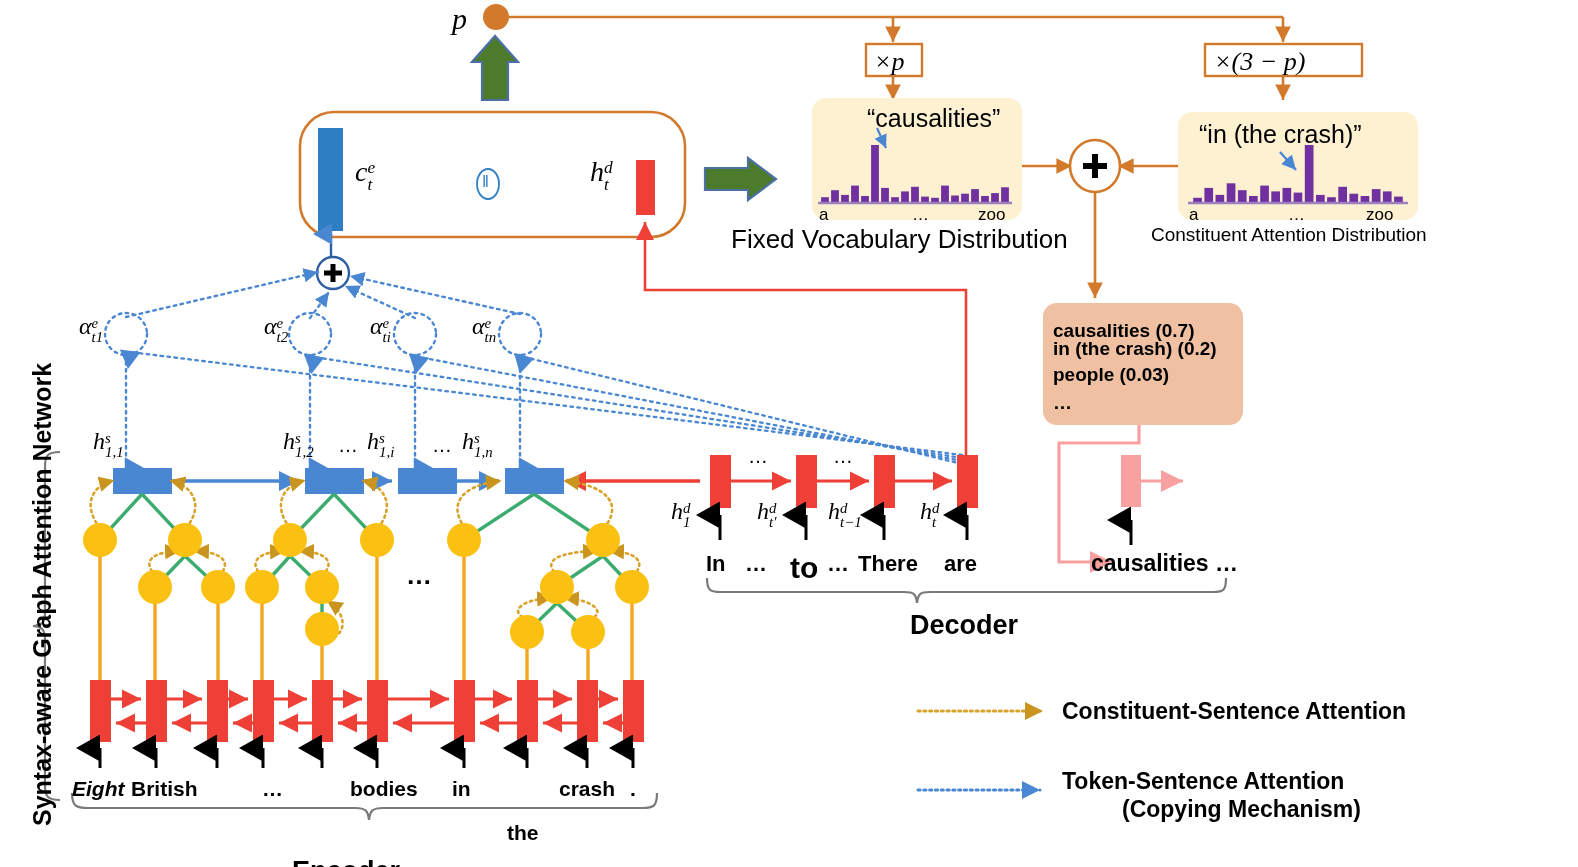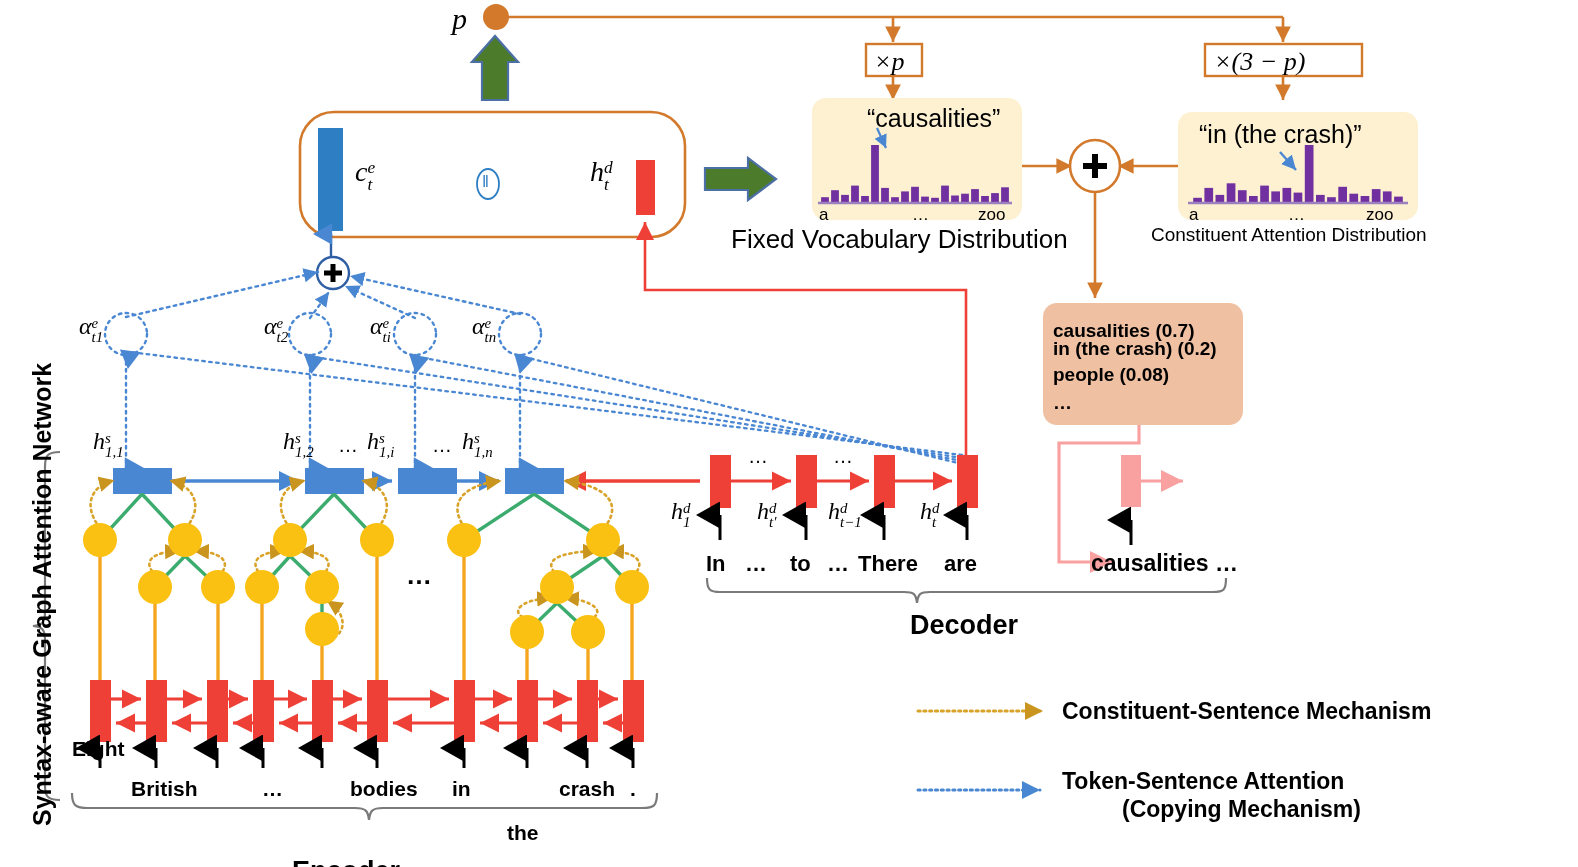--- a/index.html
+++ b/index.html
@@ -349,21 +349,21 @@
         <rect x="1382.9" y="191.4" width="8.7" height="11.6"></rect>
         <rect x="1394.1" y="196.6" width="8.7" height="6.4"></rect>
       </g>
     <line x1="1188" y1="203" x2="1408" y2="203" stroke="#9b7fbf" stroke-width="2.4"></line>
     <line x1="1280" y1="152" x2="1296" y2="170" stroke="#4a87d3" stroke-width="2.4" marker-end="url(#ah-blue-small)"></line>
   </svg>
 
   <div style="position:absolute;left:1043px;top:303px;width:200px;height:122px;background:#efc0a2;border-radius:14px;"></div>
   <div class="lbl bold" style="left:1053px;top:320px;font-size:19px;">causalities (0.7)</div>
   <div class="lbl bold" style="left:1053px;top:338px;font-size:19px;">in (the crash) (0.2)</div>
-  <div class="lbl bold" style="left:1053px;top:364px;font-size:19px;">people (0.08)</div>
+  <div class="lbl bold" style="left:1053px;top:364px;font-size:19px;">people (0.03)</div>
   <div class="lbl bold" style="left:1053px;top:392px;font-size:19px;">…</div>
 
   <div class="lbl math" style="left:452px;top:2px;font-size:30px;">p</div>
   <div class="lbl math" style="left:874px;top:47px;font-size:26px;">×p</div>
   <div class="lbl math" style="left:1214px;top:47px;font-size:26px;">×(3 − p)</div>
 
   <div class="lbl math" style="left:355px;top:156px;font-size:28px;">
     <span>c</span><span class="frac"><span class="sup">e</span><span class="sub">t</span></span>
   </div>
   <div class="lbl math" style="left:590px;top:156px;font-size:28px;">
@@ -422,38 +422,38 @@
     <span>h</span><span class="frac"><span class="sup">d</span><span class="sub">t−1</span></span>
   </div>
   <div class="lbl math" style="left:920px;top:498px;font-size:24px;">
     <span>h</span><span class="frac"><span class="sup">d</span><span class="sub">t</span></span>
   </div>
   <div class="lbl" style="left:748px;top:445px;font-size:20px;">…</div>
   <div class="lbl" style="left:833px;top:445px;font-size:20px;">…</div>
 
   <div class="lbl bold" style="left:706px;top:551px;font-size:22px;">In</div>
   <div class="lbl bold" style="left:745px;top:551px;font-size:22px;">…</div>
-  <div class="lbl bold" style="left:790px;top:551px;font-size:22px;">to</div>
+  <div class="lbl bold" style="left:790px;top:551px;font-size:30px;">to</div>
   <div class="lbl bold" style="left:827px;top:551px;font-size:22px;">…</div>
   <div class="lbl bold" style="left:858px;top:551px;font-size:22px;text-align:center;">There</div>
   <div class="lbl bold" style="left:944px;top:551px;font-size:22px;">are</div>
 
   <div class="lbl bold" style="left:1091px;top:550px;font-size:23px;">causalities …</div>
 
-  <div class="lbl bold" style="left:72px;top:737px;font-size:21px;">Eight</div>
+  <div class="lbl bold" style="left:72px;top:777px;font-size:21px;font-style:italic;">Eight</div>
   <div class="lbl bold" style="left:131px;top:777px;font-size:21px;">British</div>
   <div class="lbl bold" style="left:262px;top:777px;font-size:21px;">…</div>
   <div class="lbl bold" style="left:350px;top:777px;font-size:21px;">bodies</div>
   <div class="lbl bold" style="left:452px;top:777px;font-size:21px;">in</div>
   <div class="lbl bold" style="left:507px;top:777px;font-size:21px;margin-top:44px;">the</div>
   <div class="lbl bold" style="left:559px;top:777px;font-size:21px;">crash</div>
   <div class="lbl bold" style="left:630px;top:777px;font-size:21px;">.</div>
 
   <div class="lbl bold" style="left:292px;top:856px;font-size:27px;">Encoder</div>
   <div class="lbl bold" style="left:910px;top:610px;font-size:27px;">Decoder</div>
 
   <div class="lbl bold vert" style="left:28px;top:826px;font-size:25px;transform:rotate(-90deg);">Syntax-aware Graph Attention Network</div>
 
-  <div class="lbl bold" style="left:1062px;top:698px;font-size:23px;">Constituent-Sentence Mechanism</div>
+  <div class="lbl bold" style="left:1062px;top:698px;font-size:23px;">Constituent-Sentence Attention</div>
   <div class="lbl bold" style="left:1062px;top:768px;font-size:23px;">Token-Sentence Attention</div>
   <div class="lbl bold" style="left:1122px;top:796px;font-size:23px;">(Copying Mechanism)</div>
 
 </div>
 
 </body></html>

